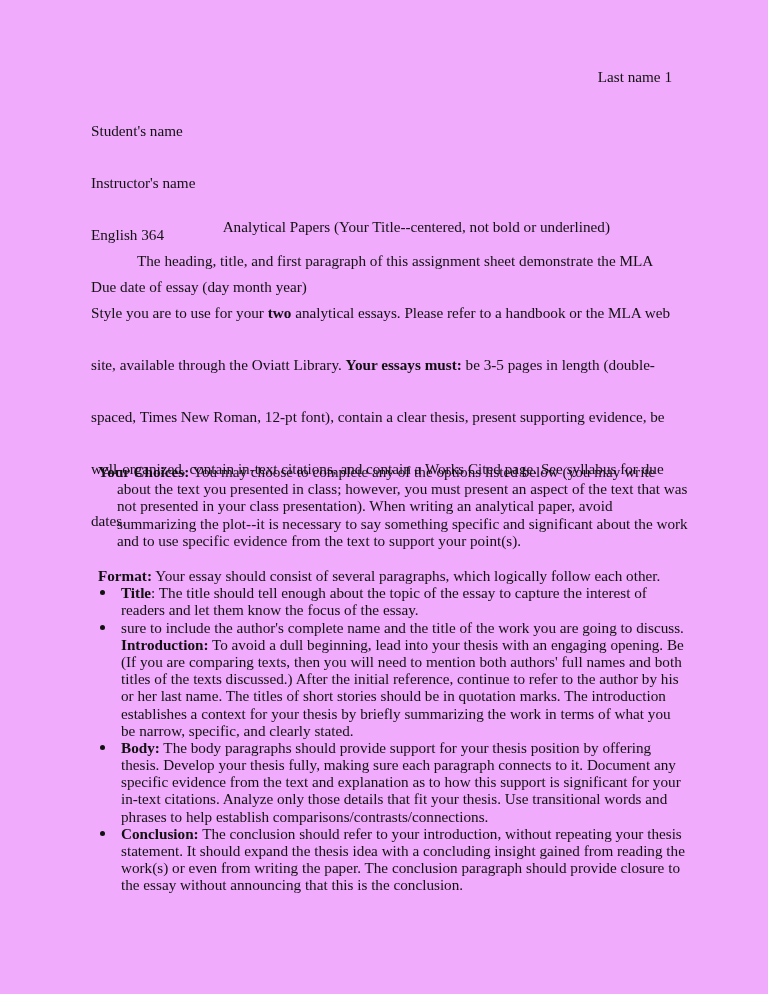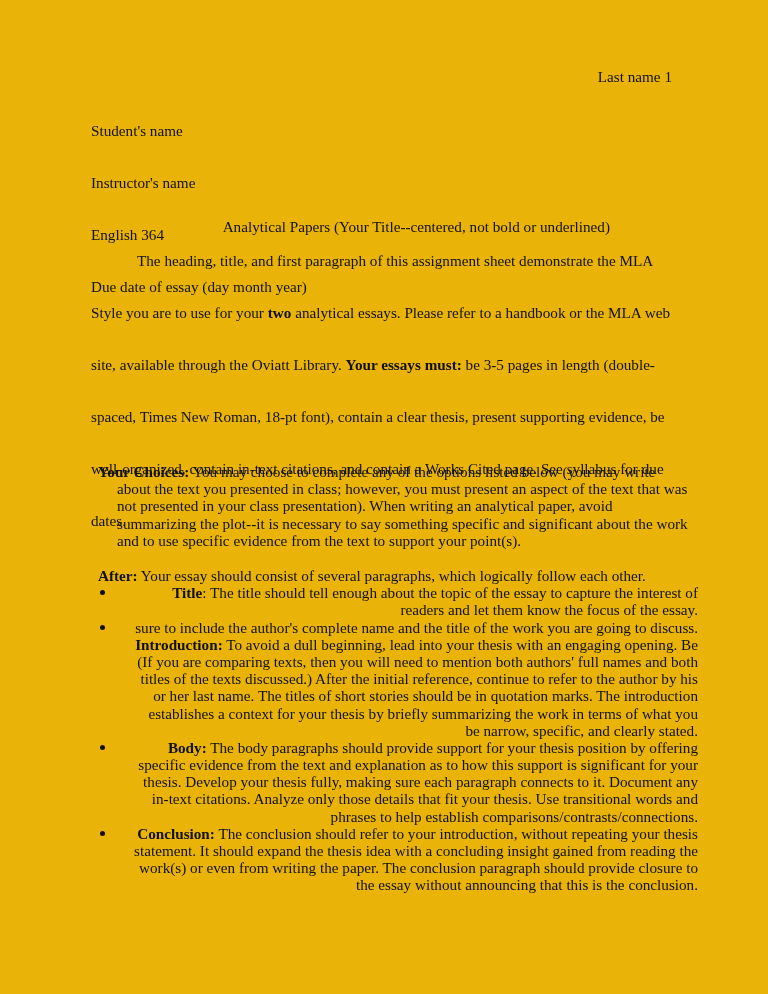--- a/index.html
+++ b/index.html
@@ -13,21 +13,21 @@
       position: relative;
       overflow: hidden;
       font-family: "Liberation Serif", "DejaVu Serif", serif;
       color: #111111;
       font-size: 15.2px;
     }
     .page {
       position: absolute;
       left: 0; top: 0;
       width: 768px; height: 994px;
-      background: #eab308;
+      background: #f0abfc;
     }
     .header-right {
       position: absolute;
       top: 68px;
       right: 96px;
       line-height: 18px;
     }
     .dbl {
       position: absolute;
       left: 91px;
@@ -53,21 +53,20 @@
       white-space: nowrap;
       height: 17.2px;
     }
     .single-block .indent {
       padding-left: 19px;
     }
     .bullet-list {
       list-style: none;
       margin: 0;
       padding: 0;
-      text-align: right;
     }
     .bullet-item {
       position: relative;
       padding-left: 23px;
     }
     .bullet-dot {
       position: absolute;
       left: 2px;
       top: 6px;
       width: 5px;
@@ -99,60 +98,60 @@
   <div class="dbl" style="top:252px; left:137px">
     <span>The heading, title, and first paragraph of this assignment sheet demonstrate the MLA</span>
   </div>
   <div class="dbl" style="top:304px">
     <span>Style you are to use for your </span><b>two</b><span> analytical essays.  Please refer to a handbook or the MLA web</span>
   </div>
   <div class="dbl" style="top:356px">
     <span>site, available through the Oviatt Library. </span><b>Your essays must:</b><span> be 3-5 pages in length (double-</span>
   </div>
   <div class="dbl" style="top:408px">
-    <span>spaced, Times New Roman, 18-pt font), contain a clear thesis, present supporting evidence, be</span>
+    <span>spaced, Times New Roman, 12-pt font), contain a clear thesis, present supporting evidence, be</span>
   </div>
   <div class="dbl" style="top:460px">
     <span>well-organized, contain in-text citations, and contain a Works Cited page.  See syllabus for due</span>
   </div>
   <div class="dbl" style="top:512px">
     <span>dates.</span>
   </div>
 
   <div class="single-block" style="top:463px">
     <div class="line"><b>Your Choices:</b><span> You may choose to complete any of the options listed below (you may write</span></div>
     <div class="line indent">about the text you presented in class; however, you must present an aspect of the text that was</div>
     <div class="line indent">not presented in your class presentation).  When writing an analytical paper, avoid</div>
     <div class="line indent">summarizing the plot--it is necessary to say something specific and significant about the work</div>
     <div class="line indent">and to use specific evidence from the text to support your point(s).</div>
   </div>
 
   <div class="single-block" style="top:567px">
-    <div class="line"><b>After:</b><span> Your essay should consist of several paragraphs, which logically follow each other.</span></div>
+    <div class="line"><b>Format:</b><span> Your essay should consist of several paragraphs, which logically follow each other.</span></div>
     <ul class="bullet-list">
       <li class="bullet-item">
         <span class="bullet-dot"></span>
         <div class="line"><b>Title</b><span>: </span><span>The title should tell enough about the topic of the essay to capture the interest of</span></div>
         <div class="line">readers and let them know the focus of the essay.</div>
       </li>
       <li class="bullet-item">
         <span class="bullet-dot"></span>
         <div class="line">sure to include the author's complete name and the title of the work you are going to discuss.</div>
         <div class="line"><b>Introduction:</b><span> </span><span>To avoid a dull beginning, lead into your thesis with an engaging opening.  Be</span></div>
         <div class="line">(If you are comparing texts, then you will need to mention both authors' full names and both</div>
         <div class="line">titles of the texts discussed.)  After the initial reference, continue to refer to the author by his</div>
         <div class="line">or her last name.  The titles of short stories should be in quotation marks.  The introduction</div>
         <div class="line">establishes a context for your thesis by briefly summarizing the work in terms of what you</div>
         <div class="line">be narrow, specific, and clearly stated.</div>
       </li>
       <li class="bullet-item">
         <span class="bullet-dot"></span>
         <div class="line"><b>Body:</b><span> </span><span>The body paragraphs should provide support for your thesis position by offering</span></div>
+        <div class="line">thesis.  Develop your thesis fully, making sure each paragraph connects to it.  Document any</div>
         <div class="line">specific evidence from the text and explanation as to how this support is significant for your</div>
-        <div class="line">thesis.  Develop your thesis fully, making sure each paragraph connects to it.  Document any</div>
         <div class="line">in-text citations. Analyze only those details that fit your thesis.  Use transitional words and</div>
         <div class="line">phrases to help establish comparisons/contrasts/connections.</div>
       </li>
       <li class="bullet-item">
         <span class="bullet-dot"></span>
         <div class="line"><b>Conclusion:</b><span> </span><span>The conclusion should refer to your introduction, without repeating your thesis</span></div>
         <div class="line">statement. It should expand the thesis idea with a concluding insight gained from reading the</div>
         <div class="line">work(s) or even from writing the paper.  The conclusion paragraph should provide closure to</div>
         <div class="line">the essay without announcing that this is the conclusion.</div>
       </li>

